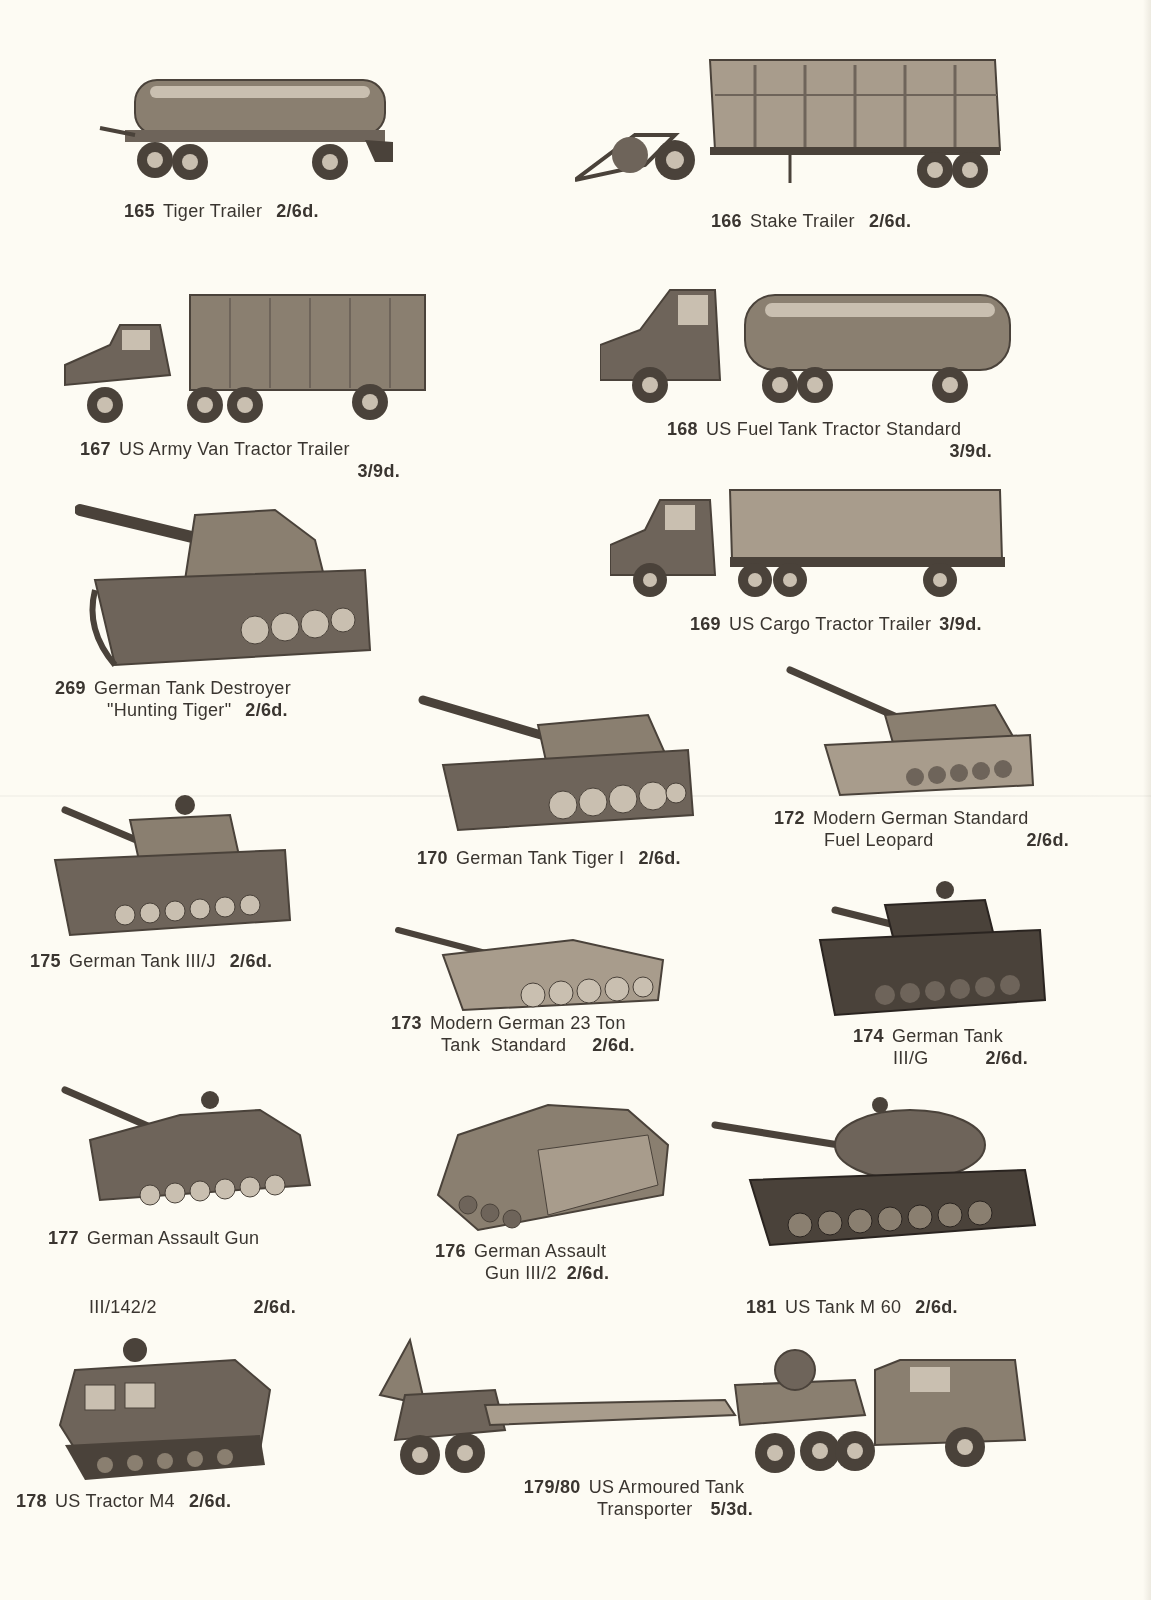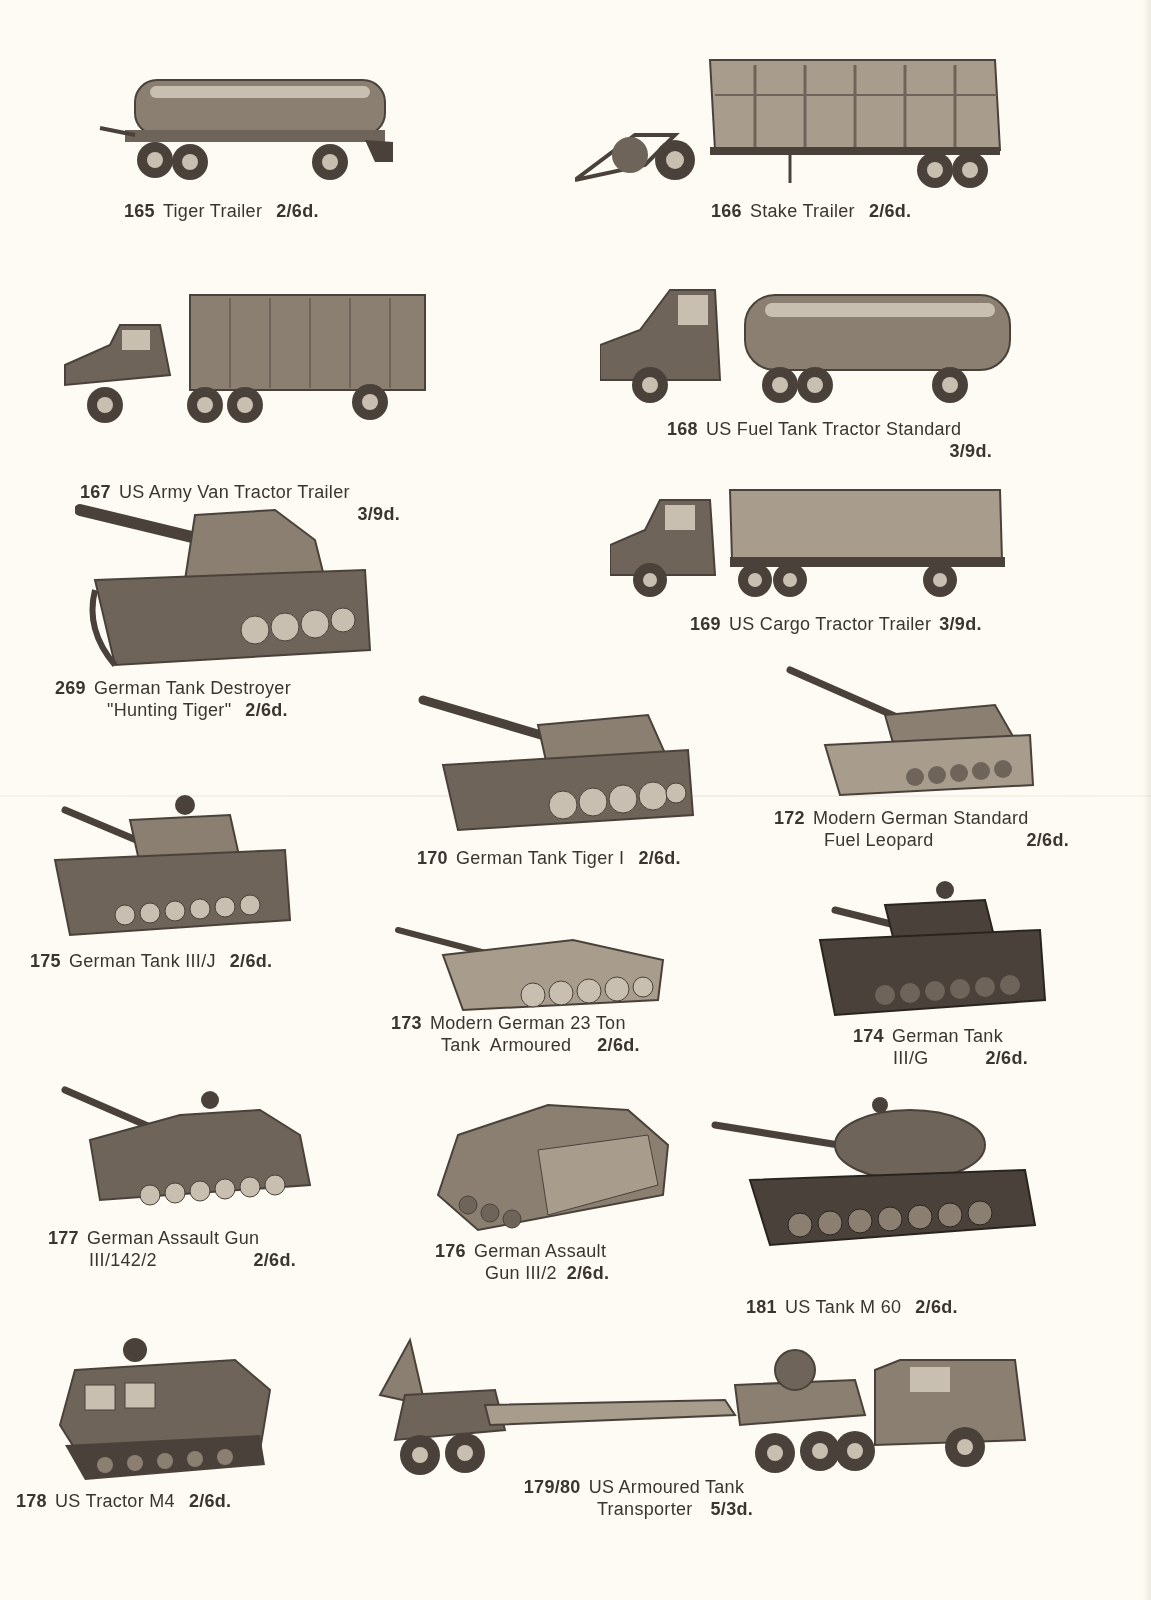--- a/index.html
+++ b/index.html
@@ -59,21 +59,21 @@
         <circle cx="360" cy="115" r="18" fill="#4a423a"></circle>
         <circle cx="360" cy="115" r="8" fill="#c9bfb0"></circle>
         <circle cx="395" cy="115" r="18" fill="#4a423a"></circle>
         <circle cx="395" cy="115" r="8" fill="#c9bfb0"></circle>
         <polygon points="0,125 60,80 100,80 70,110" fill="none" stroke="#4a423a" stroke-width="4"></polygon>
         <circle cx="55" cy="100" r="18" fill="#6e645a"></circle>
         <circle cx="100" cy="105" r="20" fill="#4a423a"></circle>
         <circle cx="100" cy="105" r="9" fill="#c9bfb0"></circle>
       </svg>
   </div>
-  <div class="cap" style="left:711px;top:200px;text-align:center;">
+  <div class="cap" style="left:711px;top:210px;text-align:center;">
     <span class="num">166</span><span>Stake Trailer</span><span class="price">2/6d.</span>
   </div>
 </div>
 
 <div class="item">
   <div class="pic" style="left:60px;top:290px;width:370px;height:140px;">
     <svg viewBox="0 0 370 140">
         <polygon points="130,5 365,5 365,100 130,100" fill="#8a7f70" stroke="#4a423a" stroke-width="2"></polygon>
         <g stroke="#6e645a" stroke-width="2">
           <line x1="170" y1="8" x2="170" y2="98"></line>
@@ -87,21 +87,21 @@
         <circle cx="45" cy="115" r="18" fill="#4a423a"></circle>
         <circle cx="45" cy="115" r="8" fill="#c9bfb0"></circle>
         <circle cx="145" cy="115" r="18" fill="#4a423a"></circle>
         <circle cx="145" cy="115" r="8" fill="#c9bfb0"></circle>
         <circle cx="185" cy="115" r="18" fill="#4a423a"></circle>
         <circle cx="185" cy="115" r="8" fill="#c9bfb0"></circle>
         <circle cx="310" cy="112" r="18" fill="#4a423a"></circle>
         <circle cx="310" cy="112" r="8" fill="#c9bfb0"></circle>
       </svg>
   </div>
-  <div class="cap r" style="left:80px;top:438px;width:320px;text-align:left;margin-top:43px;">
+  <div class="cap r" style="left:80px;top:438px;width:320px;text-align:left;">
     <span class="num">167</span><span>US Army Van Tractor Trailer</span>
     <span class="line2" style="text-align:right;font-weight:bold;">3/9d.</span>
   </div>
 </div>
 
 <div class="item">
   <div class="pic" style="left:600px;top:285px;width:415px;height:125px;">
     <svg viewBox="0 0 415 125">
         <rect x="145" y="10" width="265" height="75" rx="30" fill="#8a7f70" stroke="#4a423a" stroke-width="2"></rect>
         <rect x="165" y="18" width="230" height="14" rx="7" fill="#c9bfb0"></rect>
@@ -238,21 +238,21 @@
           <circle cx="140" cy="75" r="12"></circle>
           <circle cx="168" cy="73" r="12"></circle>
           <circle cx="196" cy="71" r="12"></circle>
           <circle cx="224" cy="69" r="12"></circle>
           <circle cx="250" cy="67" r="10"></circle>
         </g>
       </svg>
   </div>
   <div class="cap" style="left:391px;top:1012px;">
     <span class="num">173</span><span>Modern German 23 Ton</span>
-    <span class="line2" style="padding-left:50px;white-space:pre;"><span>Tank  Armoured</span><span class="price" style="margin-left:26px;">2/6d.</span></span>
+    <span class="line2" style="padding-left:50px;white-space:pre;"><span>Tank  Standard</span><span class="price" style="margin-left:26px;">2/6d.</span></span>
   </div>
 </div>
 
 <div class="item">
   <div class="pic" style="left:815px;top:880px;width:235px;height:140px;">
     <svg viewBox="0 0 235 140">
         <circle cx="130" cy="10" r="9" fill="#4a423a"></circle>
         <line x1="20" y1="30" x2="100" y2="50" stroke="#4a423a" stroke-width="7" stroke-linecap="round"></line>
         <polygon points="70,25 170,20 180,60 80,65" fill="#4a423a" stroke="#2a2420" stroke-width="2"></polygon>
         <polygon points="5,60 225,50 230,120 20,135" fill="#4a423a" stroke="#2a2420" stroke-width="2"></polygon>
@@ -283,21 +283,21 @@
           <circle cx="115" cy="108" r="10"></circle>
           <circle cx="140" cy="106" r="10"></circle>
           <circle cx="165" cy="104" r="10"></circle>
           <circle cx="190" cy="102" r="10"></circle>
           <circle cx="215" cy="100" r="10"></circle>
         </g>
       </svg>
   </div>
   <div class="cap" style="left:48px;top:1227px;width:248px;">
     <span class="num">177</span><span>German Assault Gun</span>
-    <span class="line2" style="padding-left:41px;"><span>III/142/2</span><span style="float:right;font-weight:bold;">2/6d.</span></span>
+    <span class="line2" style="padding-left:41px;margin-top:47px;"><span>III/142/2</span><span style="float:right;font-weight:bold;">2/6d.</span></span>
   </div>
 </div>
 
 <div class="item">
   <div class="pic" style="left:428px;top:1095px;width:250px;height:140px;">
     <svg viewBox="0 0 250 140">
         <polygon points="30,40 120,10 200,15 240,50 235,100 50,135 10,100" fill="#8a7f70" stroke="#4a423a" stroke-width="2"></polygon>
         <polygon points="110,55 220,40 230,90 120,120" fill="#a89c8c" stroke="#4a423a" stroke-width="1"></polygon>
         <g fill="#6e645a" stroke="#4a423a">
           <circle cx="40" cy="110" r="9"></circle>

